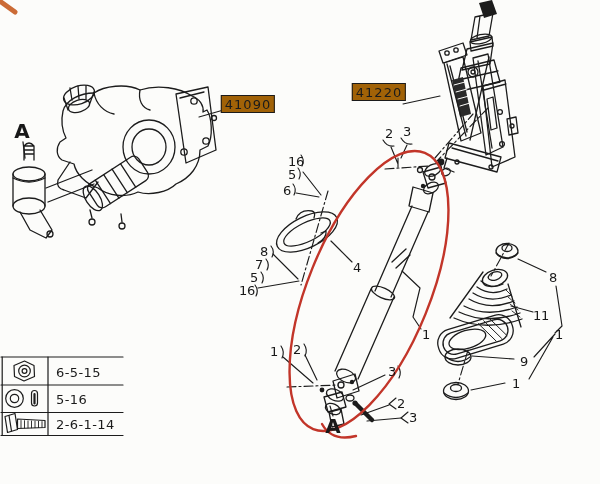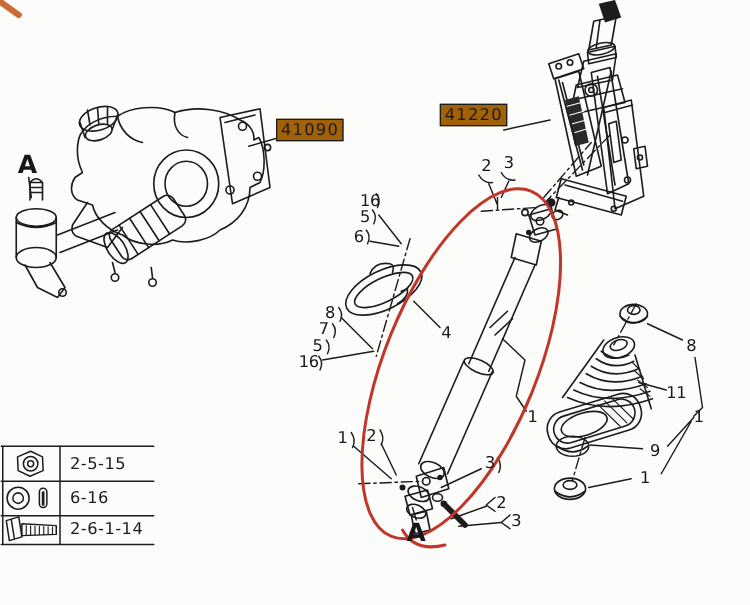--- a/index.html
+++ b/index.html
@@ -278,17 +278,17 @@
   <span class="lbl" style="left:297px;top:349px">2</span>
   <span class="lbl" style="left:401px;top:403px">2</span>
   <span class="lbl" style="left:413px;top:417px">3</span>
 
   <span class="lbl" style="left:553px;top:277px">8</span>
   <span class="lbl" style="left:541px;top:315px">11</span>
   <span class="lbl" style="left:559px;top:334px">1</span>
   <span class="lbl" style="left:524px;top:361px">9</span>
   <span class="lbl" style="left:516px;top:383px">1</span>
 
-  <span class="legend-lbl" style="left:56px;top:372px">2-5-15</span>
-  <span class="legend-lbl" style="left:56px;top:399px">6-16</span>
+  <span class="legend-lbl" style="left:56px;top:372px">6-5-15</span>
+  <span class="legend-lbl" style="left:56px;top:399px">5-16</span>
   <span class="legend-lbl" style="left:56px;top:424px">2-6-1-14</span>
 
 </div>
 
 </body></html>

